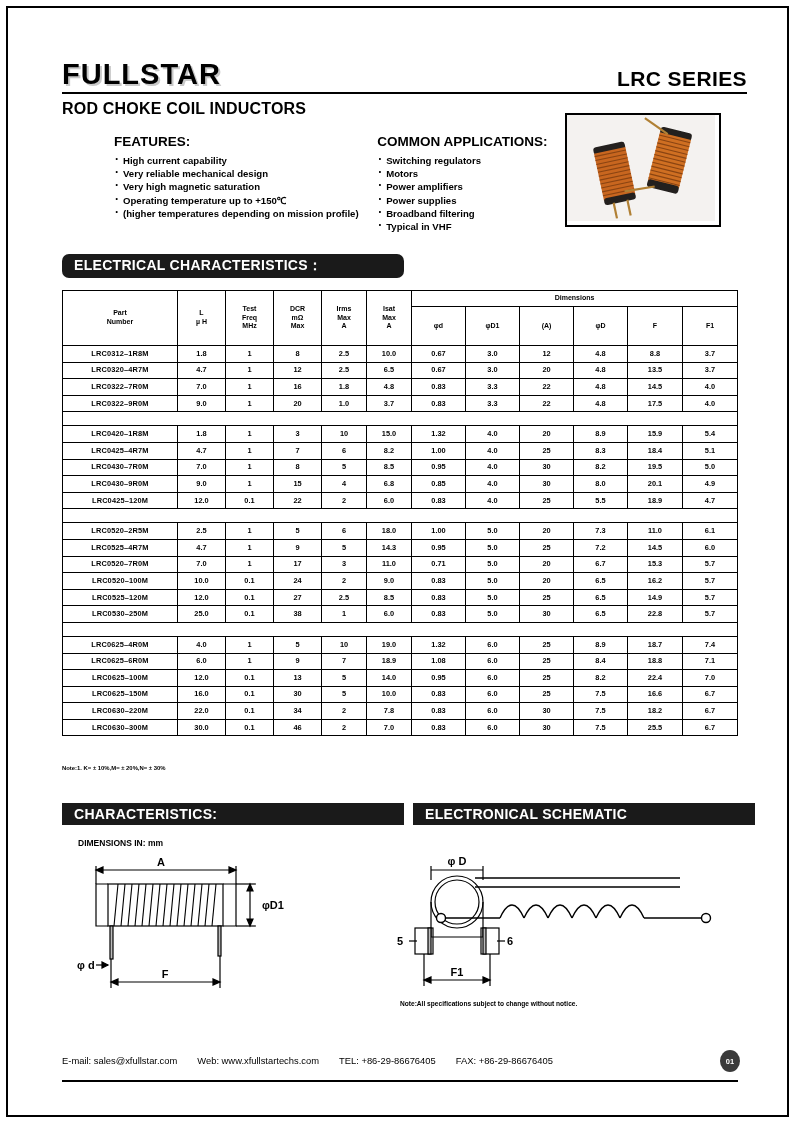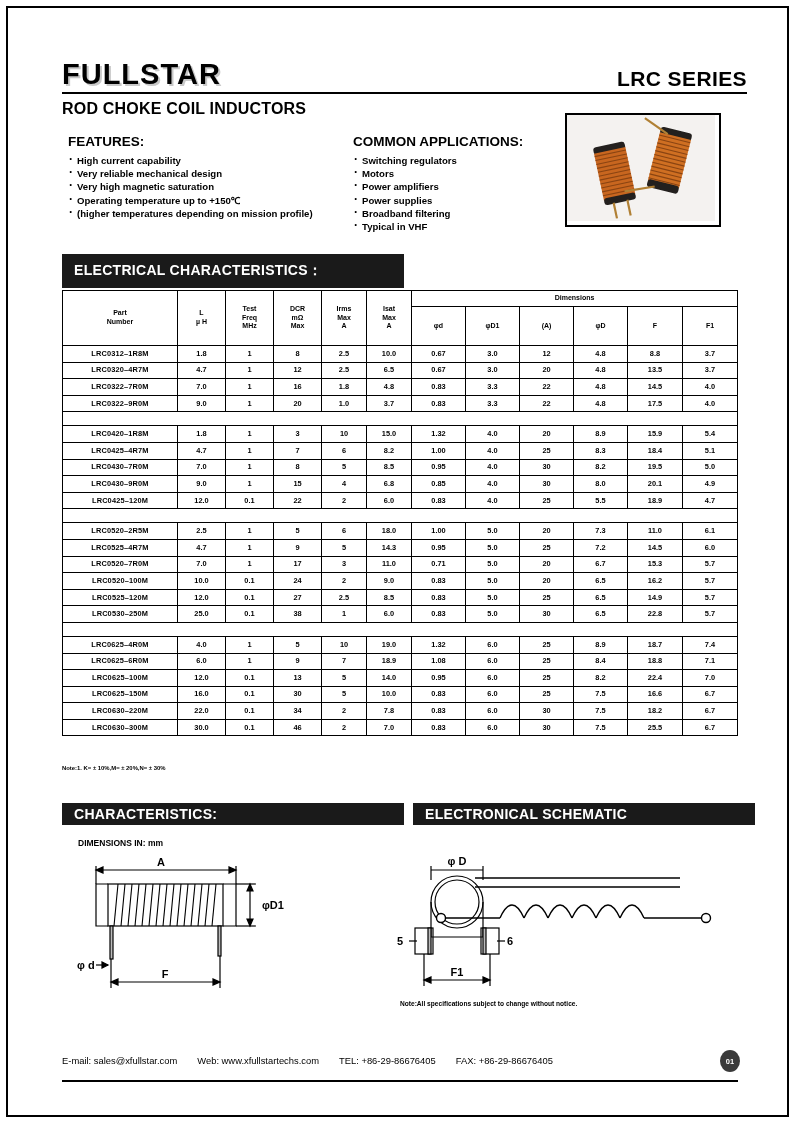--- a/index.html
+++ b/index.html
@@ -11,37 +11,37 @@
   .hdr{position:absolute;left:62px;top:58px;right:48px;}
   .hdr-row{display:flex;align-items:flex-end;justify-content:space-between;}
   .logo{font-size:29px;font-weight:bold;letter-spacing:1px;font-family:"Liberation Sans",sans-serif;
         color:#000;text-shadow:2px 2px 0 #c9c9c9;}
   .series{font-size:21px;font-weight:bold;letter-spacing:.4px;}
   .hdr-rule{border-bottom:2px solid #000;margin-top:1px;}
   .subtitle{font-size:16px;font-weight:bold;margin-top:6px;letter-spacing:.2px;}
 
   
   .cols{position:absolute;left:68px;top:134px;width:540px;display:flex;}
-  .col-feat{width:285px;}
+  .col-feat{width:285px;margin-left:46px;}
   .col-app{width:250px;}
   .col-head{font-size:13.5px;font-weight:bold;margin-bottom:5px;}
   .bullets{list-style:none;margin:0;padding:0;}
   .bullets li{font-size:9.6px;font-weight:bold;line-height:13.2px;padding-left:9px;position:relative;}
   .bullets li:before{content:"·";position:absolute;left:1px;top:-1px;font-weight:bold;font-size:12px;}
   .nobullet{font-size:9.6px;font-weight:bold;line-height:13.2px;padding-left:0;}
   .nobullet:before{content:"";}
 
   
   .photo{position:absolute;left:565px;top:113px;width:152px;height:110px;border:2px solid #000;background:#fff;overflow:hidden;}
 
   
   .bar{background:#1a1a1a;color:#fff;font-size:14px;font-weight:bold;letter-spacing:.3px;
        display:flex;align-items:center;padding-left:12px;}
 
-  .bar-elec{position:absolute;left:62px;top:254px;width:330px;height:34px;}
+  .bar-elec{position:absolute;left:62px;top:254px;width:330px;height:24px;border-radius:7px;}
   .bar-char{position:absolute;left:62px;top:803px;width:330px;height:22px;}
   .bar-sch{position:absolute;left:413px;top:803px;width:330px;height:22px;}
 
   
   table.spec{position:absolute;left:62px;top:290px;width:675px;border-collapse:collapse;
              table-layout:fixed;font-size:7.4px;font-weight:bold;}
   table.spec td,table.spec th{border:1px solid #000;text-align:center;vertical-align:middle;padding:0;}
   table.spec th{font-size:7px;font-weight:bold;line-height:8.6px;height:38px;}
   table.spec td{height:15.6px;line-height:10px;}
   td.pn{letter-spacing:.15px;}

